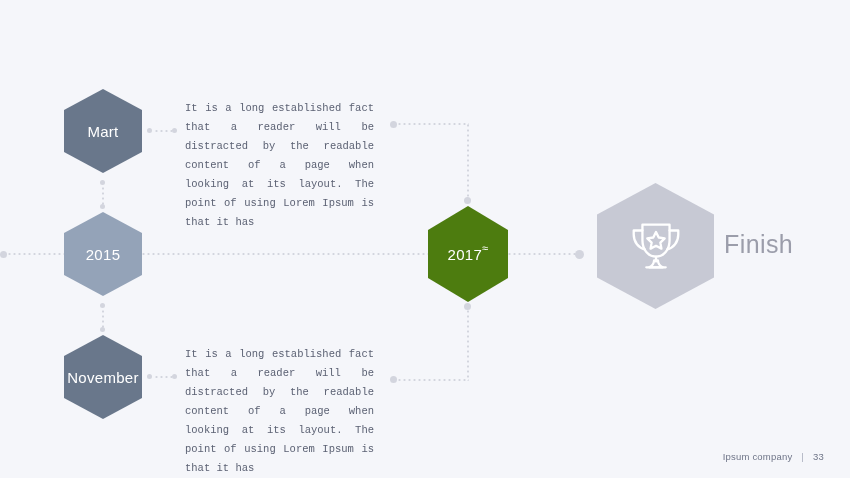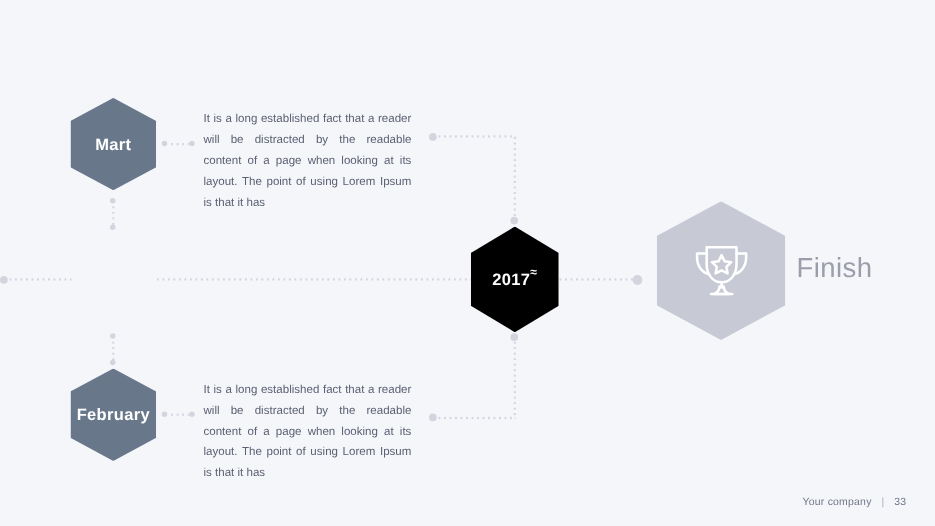--- a/index.html
+++ b/index.html
@@ -25,21 +25,20 @@
     overflow: hidden;
   }
 
   
   .hex {
     position: absolute;
     display: flex;
     align-items: center;
     justify-content: center;
     clip-path: polygon(50% 0%, 100% 25%, 100% 75%, 50% 100%, 0% 75%, 0% 25%);
-    font-weight: bold;
     -webkit-clip-path: polygon(50% 0%, 100% 25%, 100% 75%, 50% 100%, 0% 75%, 0% 25%);
   }
 
   .hex-label {
     color: #ffffff;
     font-size: 15px;
     letter-spacing: 0.3px;
     line-height: 1;
     white-space: nowrap;
   }
@@ -51,21 +50,21 @@
   .hex-2015 {
     left: 64px; top: 212px; width: 78px; height: 84px;
     background: #94a3b8;
   }
   .hex-april {
     left: 64px; top: 335px; width: 78px; height: 84px;
     background: #69778b;
   }
   .hex-2017 {
     left: 428px; top: 206px; width: 80px; height: 96px;
-    background: #000000;
+    background: #4d7c0f;
   }
   .hex-2017 .hex-label { font-size: 15px; }
 
   .sup-mark {
     font-size: 11px;
     vertical-align: super;
     line-height: 0;
     position: relative;
     top: -2px;
   }
@@ -95,20 +94,21 @@
 
   
   .body-text {
     position: absolute;
     width: 189px;
     font-size: 10.5px;
     line-height: 19px;
     color: #5b6173;
     text-align: justify;
     text-justify: inter-word;
+    font-family: Liberation Mono, monospace;
   }
   .text-top    { left: 185px; top: 99px; }
   .text-bottom { left: 185px; top: 345px; }
 
   
   .dot-h {
     position: absolute;
     height: 2px;
     background-image: radial-gradient(circle, #d3d5de 1px, transparent 1.2px);
     background-size: 5px 2px;
@@ -182,23 +182,26 @@
 
   <div class="node-dot md" style="left:464px; top:303px;"></div>
   <div class="dot-v" style="left:467px; top:309px; height:72px;"></div>
   <div class="dot-h" style="left:397px; top:379px; width:72px;"></div>
   <div class="node-dot md" style="left:390px; top:376px;"></div>
 
   <div class="hex hex-mart">
     <span class="hex-label">Mart</span>
   </div>
 
+  <div class="hex hex-2015">
+    <span class="hex-label">2015</span>
+  </div>
 
   <div class="hex hex-april">
-    <span class="hex-label">February</span>
+    <span class="hex-label">November</span>
   </div>
 
   <div class="hex hex-2017">
     <span class="hex-label"><span>2017</span><span class="sup-mark">≈</span></span>
   </div>
 
   <div class="hex hex-finish">
     <span>
       <svg class="trophy-icon" viewBox="0 0 64 64" fill="none" stroke="#ffffff" stroke-width="2.4" stroke-linecap="round" stroke-linejoin="round">
 
@@ -218,18 +221,18 @@
       </svg>
     </span>
   </div>
 
   <div class="finish-label">Finish</div>
 
   <div class="body-text text-top">It is a long established fact that a reader will be distracted by the readable content of a page when looking at its layout. The point of using Lorem Ipsum is that it has</div>
   <div class="body-text text-bottom">It is a long established fact that a reader will be distracted by the readable content of a page when looking at its layout. The point of using Lorem Ipsum is that it has</div>
 
   <div class="footer">
-    <span>Your company</span>
+    <span>Ipsum company</span>
     <span class="footer-sep">|</span>
     <span>33</span>
   </div>
 
 </div>
 
 </body></html>

